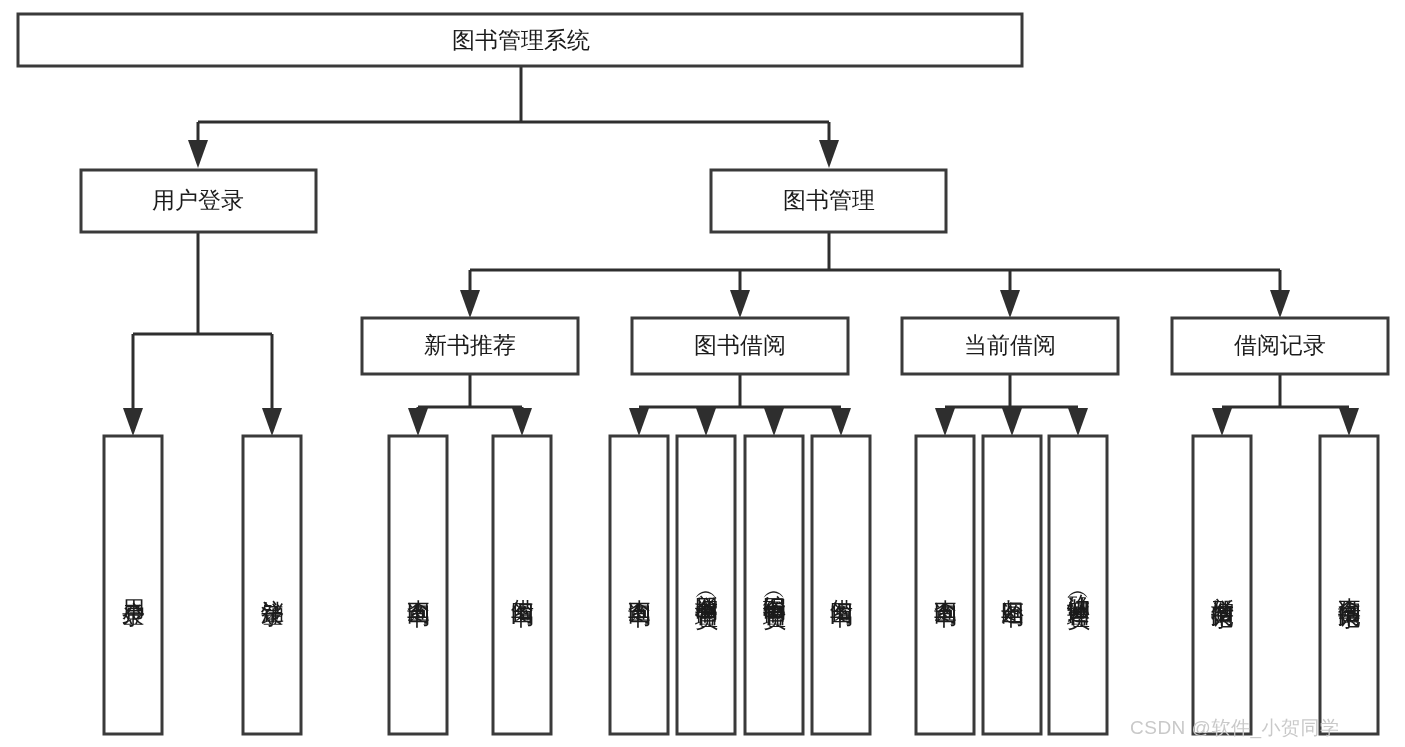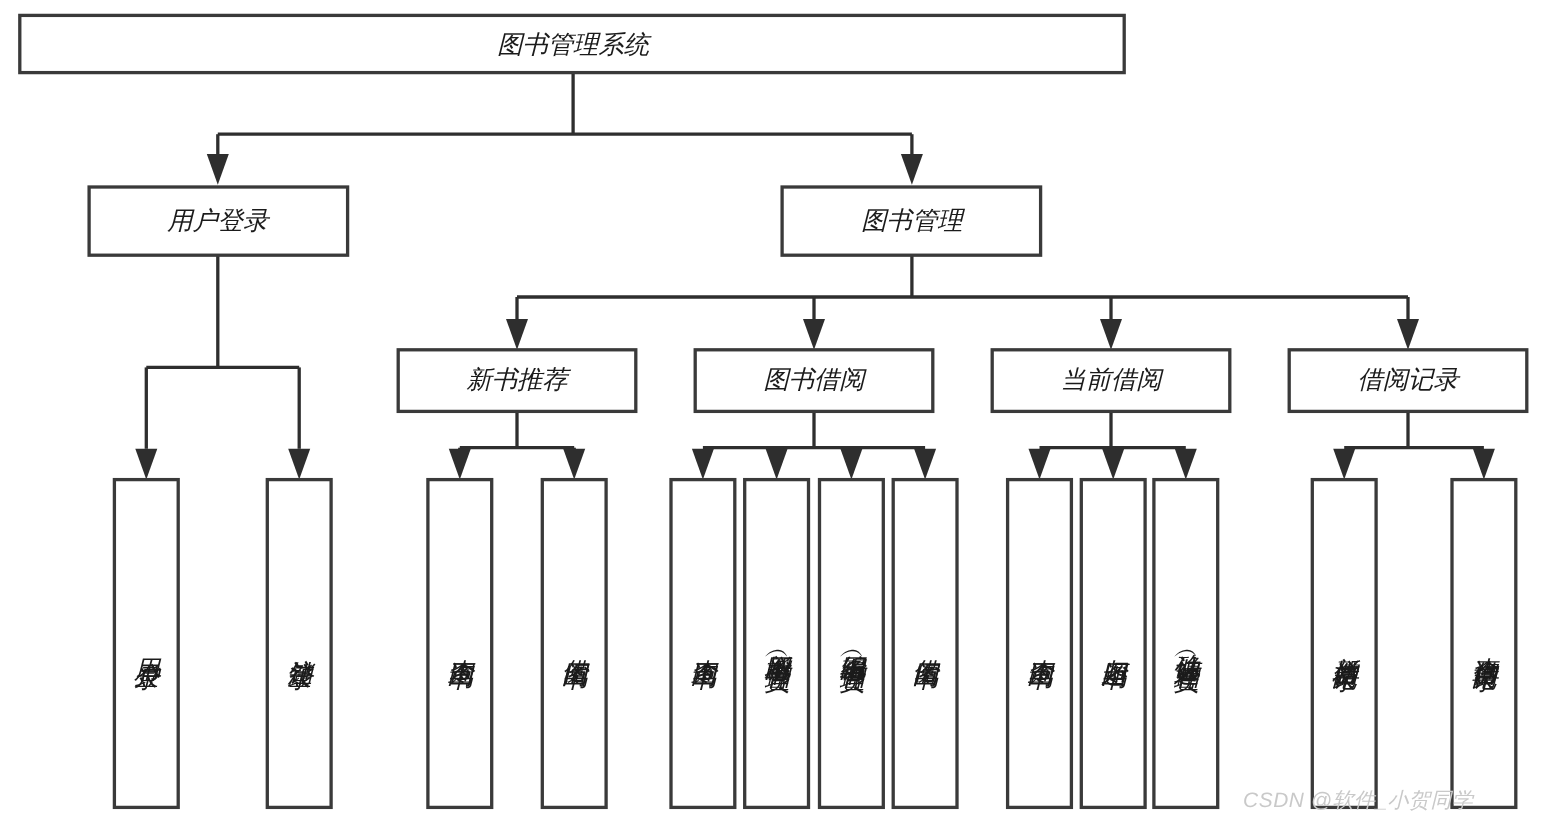--- a/index.html
+++ b/index.html
@@ -11,21 +11,20 @@
     width: 1405px;
     height: 747px;
     font-family: "Liberation Sans", "DejaVu Sans", sans-serif;
     overflow: hidden;
     position: relative;
   }
   #diagram-root {
     position: relative;
     width: 1222px;
     height: 747px;
-    font-style: italic;
   }
   svg.diagram-canvas {
     position: absolute;
     top: 0;
     left: 0;
     width: 1405px;
     height: 747px;
     display: block;
   }
   .node-box {

